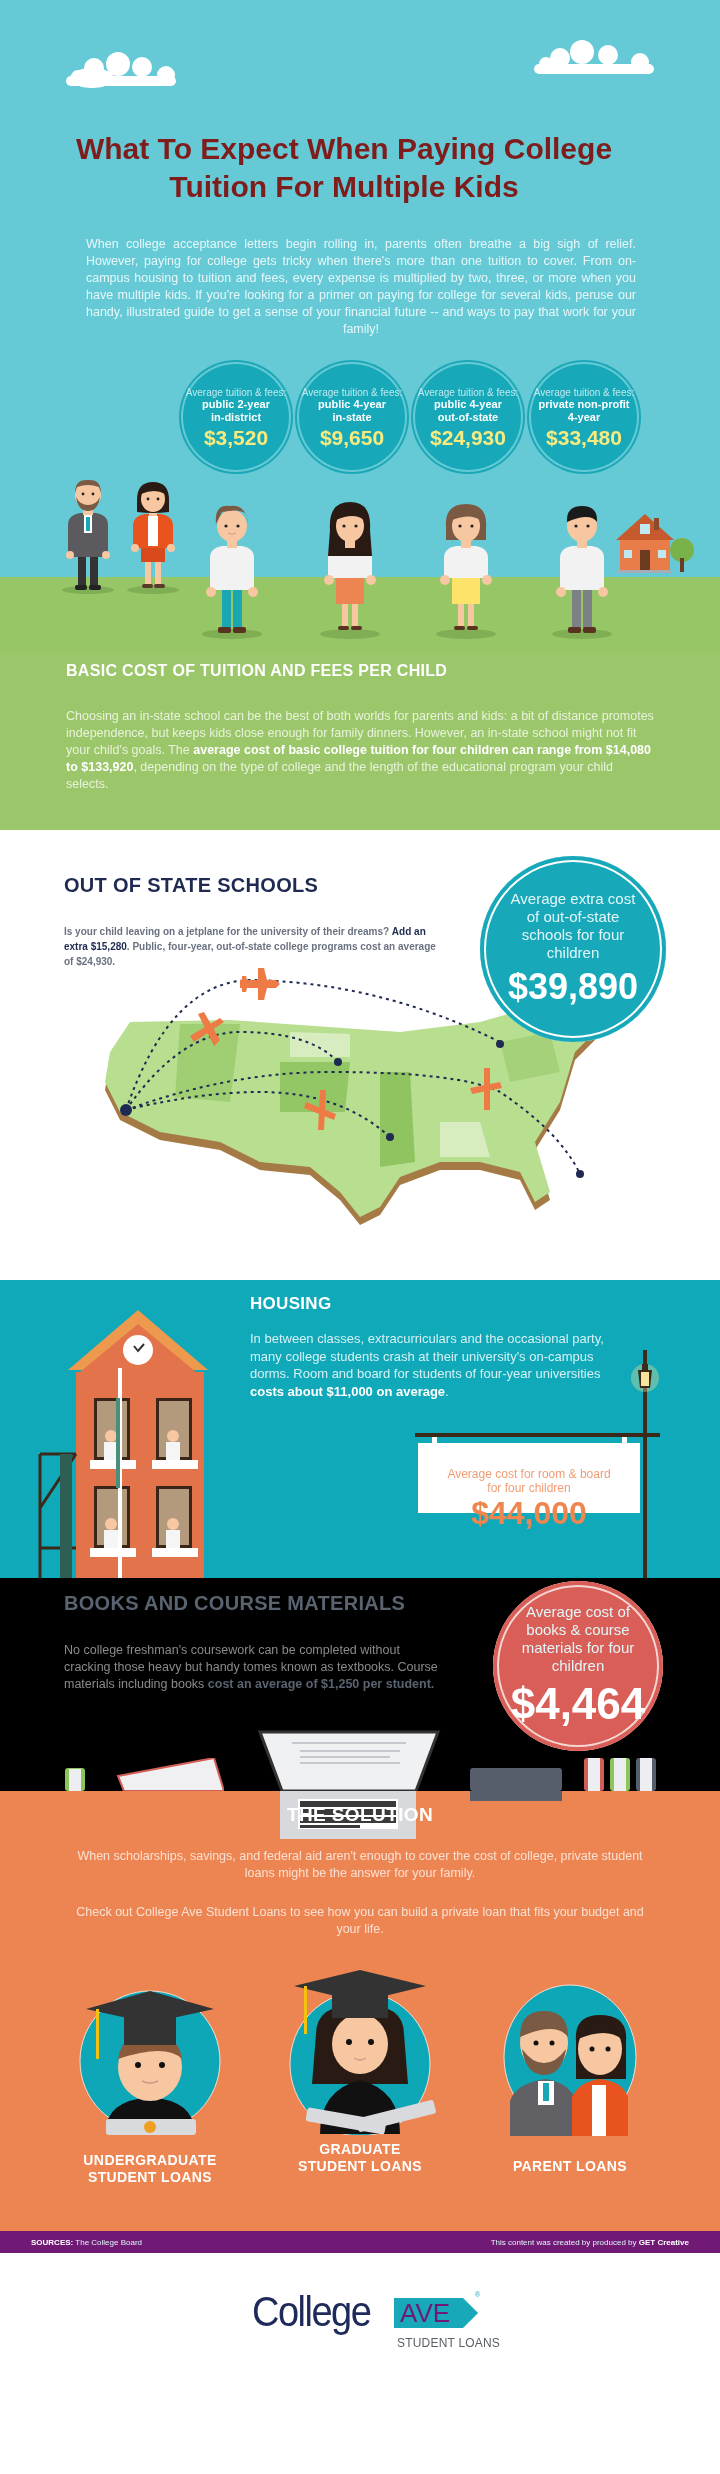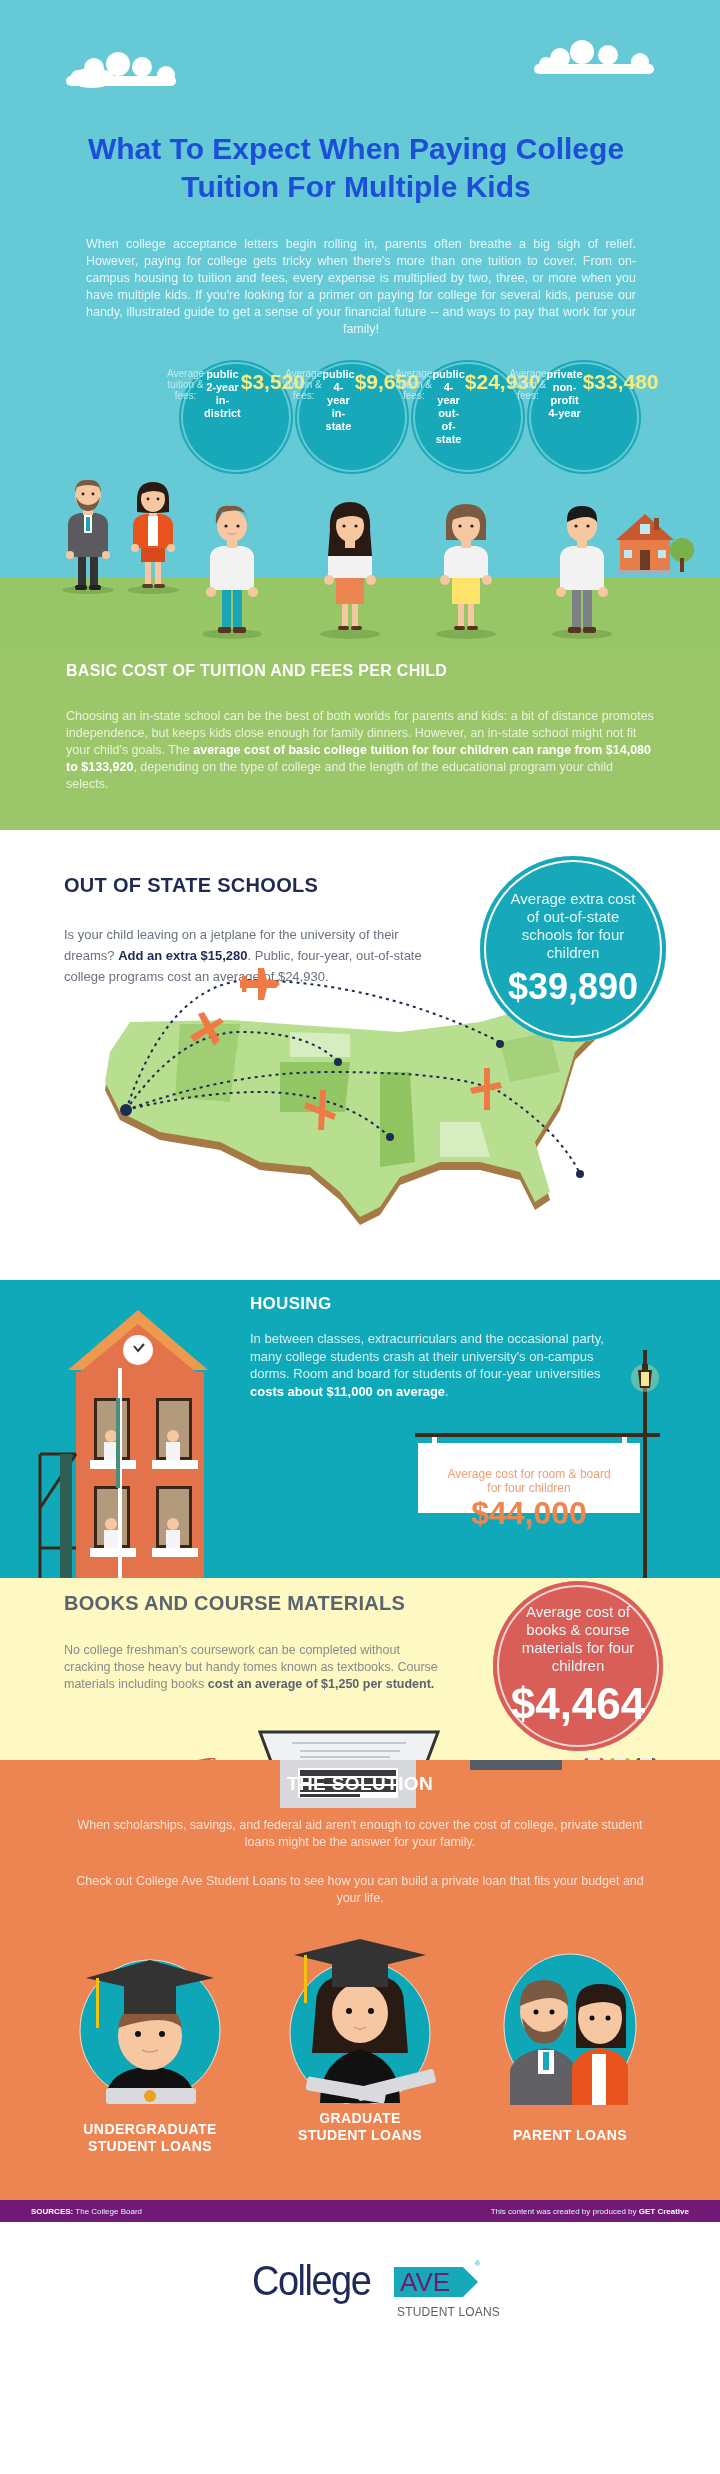--- a/index.html
+++ b/index.html
@@ -3,59 +3,59 @@
 <meta charset="utf-8">
 <style>
   * { box-sizing: border-box; margin: 0; padding: 0; }
   body { width: 720px; height: 2474px; font-family: "Liberation Sans", sans-serif; background: #ffffff; overflow: hidden; }
   .sec { position: relative; width: 720px; overflow: hidden; }
 
   
   #hero { height: 650px; background: #65cad6; }
   #hero .ground { position: absolute; left: 0; top: 577px; width: 720px; height: 73px; background: #97c667; }
   .cloud { position: absolute; }
-  #hero h1 { position: absolute; top: 130px; left: 36px; width: 640px; text-align: center; color: #1d4ed8; font-size: 30px; line-height: 38px; font-weight: bold; }
+  #hero h1 { position: absolute; top: 130px; left: 24px; width: 640px; text-align: center; color: #7f1d1d; font-size: 30px; line-height: 38px; font-weight: bold; }
   #hero .intro { position: absolute; top: 236px; left: 86px; width: 550px; text-align: justify; text-align-last: center; color: #e6f7f9; font-size: 12.5px; line-height: 17px; }
   .bubbles { position: absolute; top: 364px; left: 183px; display: flex; gap: 10px; }
-  .bubble { width: 106px; height: 106px; border-radius: 50%; background: #17a9b9; border: 2px solid #fff0; box-shadow: 0 0 0 2px #65cad6, 0 0 0 4px #1ca8b6; display: flex; flex-direction: row; align-items: flex-start; justify-content: center; text-align: center; padding-top: 2px; }
+  .bubble { width: 106px; height: 106px; border-radius: 50%; background: #17a9b9; border: 2px solid #fff0; box-shadow: 0 0 0 2px #65cad6, 0 0 0 4px #1ca8b6; display: flex; flex-direction: column; align-items: center; justify-content: center; text-align: center; padding-top: 2px; }
   .bubble .a { color: #bfe9ee; font-size: 10px; line-height: 11px; }
   .bubble .t { color: #fff; font-size: 11px; line-height: 13px; font-weight: bold; }
   .bubble .v { color: #f7eb7f; font-size: 21px; font-weight: bold; margin-top: 2px; }
   .person { position: absolute; }
 
   
   #basic { height: 180px; background: #9bc66a; margin-top: 0; }
   #basic h2 { position: absolute; left: 66px; top: 12px; color: #fff; font-size: 16px; letter-spacing: 0.3px; }
   #basic p { position: absolute; left: 66px; top: 58px; width: 590px; color: #e8f3dc; font-size: 12.5px; line-height: 17px; }
   #basic p b { color: #fff; }
 
   
   #oos { height: 428px; background: #fff; }
   #oos h2 { position: absolute; left: 64px; top: 22px; color: #1f2a52; font-size: 20px; letter-spacing: 0.3px; }
-  #oos p { position: absolute; left: 64px; top: 72px; width: 380px; color: #6a7280; font-size: 13px; line-height: 21px; }
+  #oos p { position: absolute; left: 64px; top: 72px; width: 380px; color: #6a7280; font-size: 10px; line-height: 15px; font-weight: bold; }
   #oos p b { color: #1f2a52; }
   .big-circle { position: absolute; border-radius: 50%; display: flex; flex-direction: column; align-items: center; justify-content: center; text-align: center; }
   #oos .big-circle { left: 480px; top: 4px; width: 186px; height: 186px; background: #17a9b9; box-shadow: inset 0 0 0 4px #17a9b9, inset 0 0 0 6px #fff; }
   .big-circle .l { color: #e3f6f8; font-size: 15px; line-height: 18px; }
   .big-circle .v { color: #fff; font-size: 36px; font-weight: bold; margin-top: 4px; }
 
   
   #housing { height: 298px; background: #10a9b9; }
   #housing h2 { position: absolute; left: 250px; top: 14px; color: #fff; font-size: 17px; letter-spacing: 0.3px; }
   #housing p { position: absolute; left: 250px; top: 50px; width: 360px; color: #d6f1f4; font-size: 13px; line-height: 17.5px; }
   #housing p b { color: #fff; }
   .sign-bar { position: absolute; left: 415px; top: 153px; width: 245px; height: 4px; background: #3b2a1a; }
   .sign { position: absolute; left: 418px; top: 163px; width: 222px; height: 70px; background: #fff; text-align: center; padding-top: 24px; }
   .sign .l { color: #f09d74; font-size: 12px; line-height: 14px; }
   .sign .v { color: #ee8650; font-size: 32px; font-weight: bold; line-height: 36px; }
   .hang { position: absolute; top: 157px; width: 5px; height: 8px; background: #fff; }
   .lamp-post { position: absolute; left: 643px; top: 70px; width: 4px; height: 228px; background: #3b2a1a; }
 
   
-  #books { height: 182px; background: #fef9c3; }
+  #books { height: 213px; background: #000000; }
   #books h2 { position: absolute; left: 64px; top: 14px; color: #5a6370; font-size: 20px; letter-spacing: 0.3px; }
   #books p { position: absolute; left: 64px; top: 64px; width: 380px; color: #8a8a8a; font-size: 12.5px; line-height: 17px; }
   #books p b { color: #5a6370; }
   #books .big-circle { left: 493px; top: 3px; width: 170px; height: 170px; background: #d85e57; box-shadow: inset 0 0 0 4px #d85e57, inset 0 0 0 6px #f3d6d2; }
   #books .big-circle .v { font-size: 44px; }
 
   
   #solution { height: 440px; background: #ed8553; }
   #solution h2 { position: absolute; left: 0; width: 720px; text-align: center; top: 13px; color: #fff; font-size: 19px; letter-spacing: 0.4px; }
   #solution .p1 { position: absolute; left: 70px; width: 580px; top: 57px; text-align: center; color: #fbe0d2; font-size: 12.5px; line-height: 17px; }

